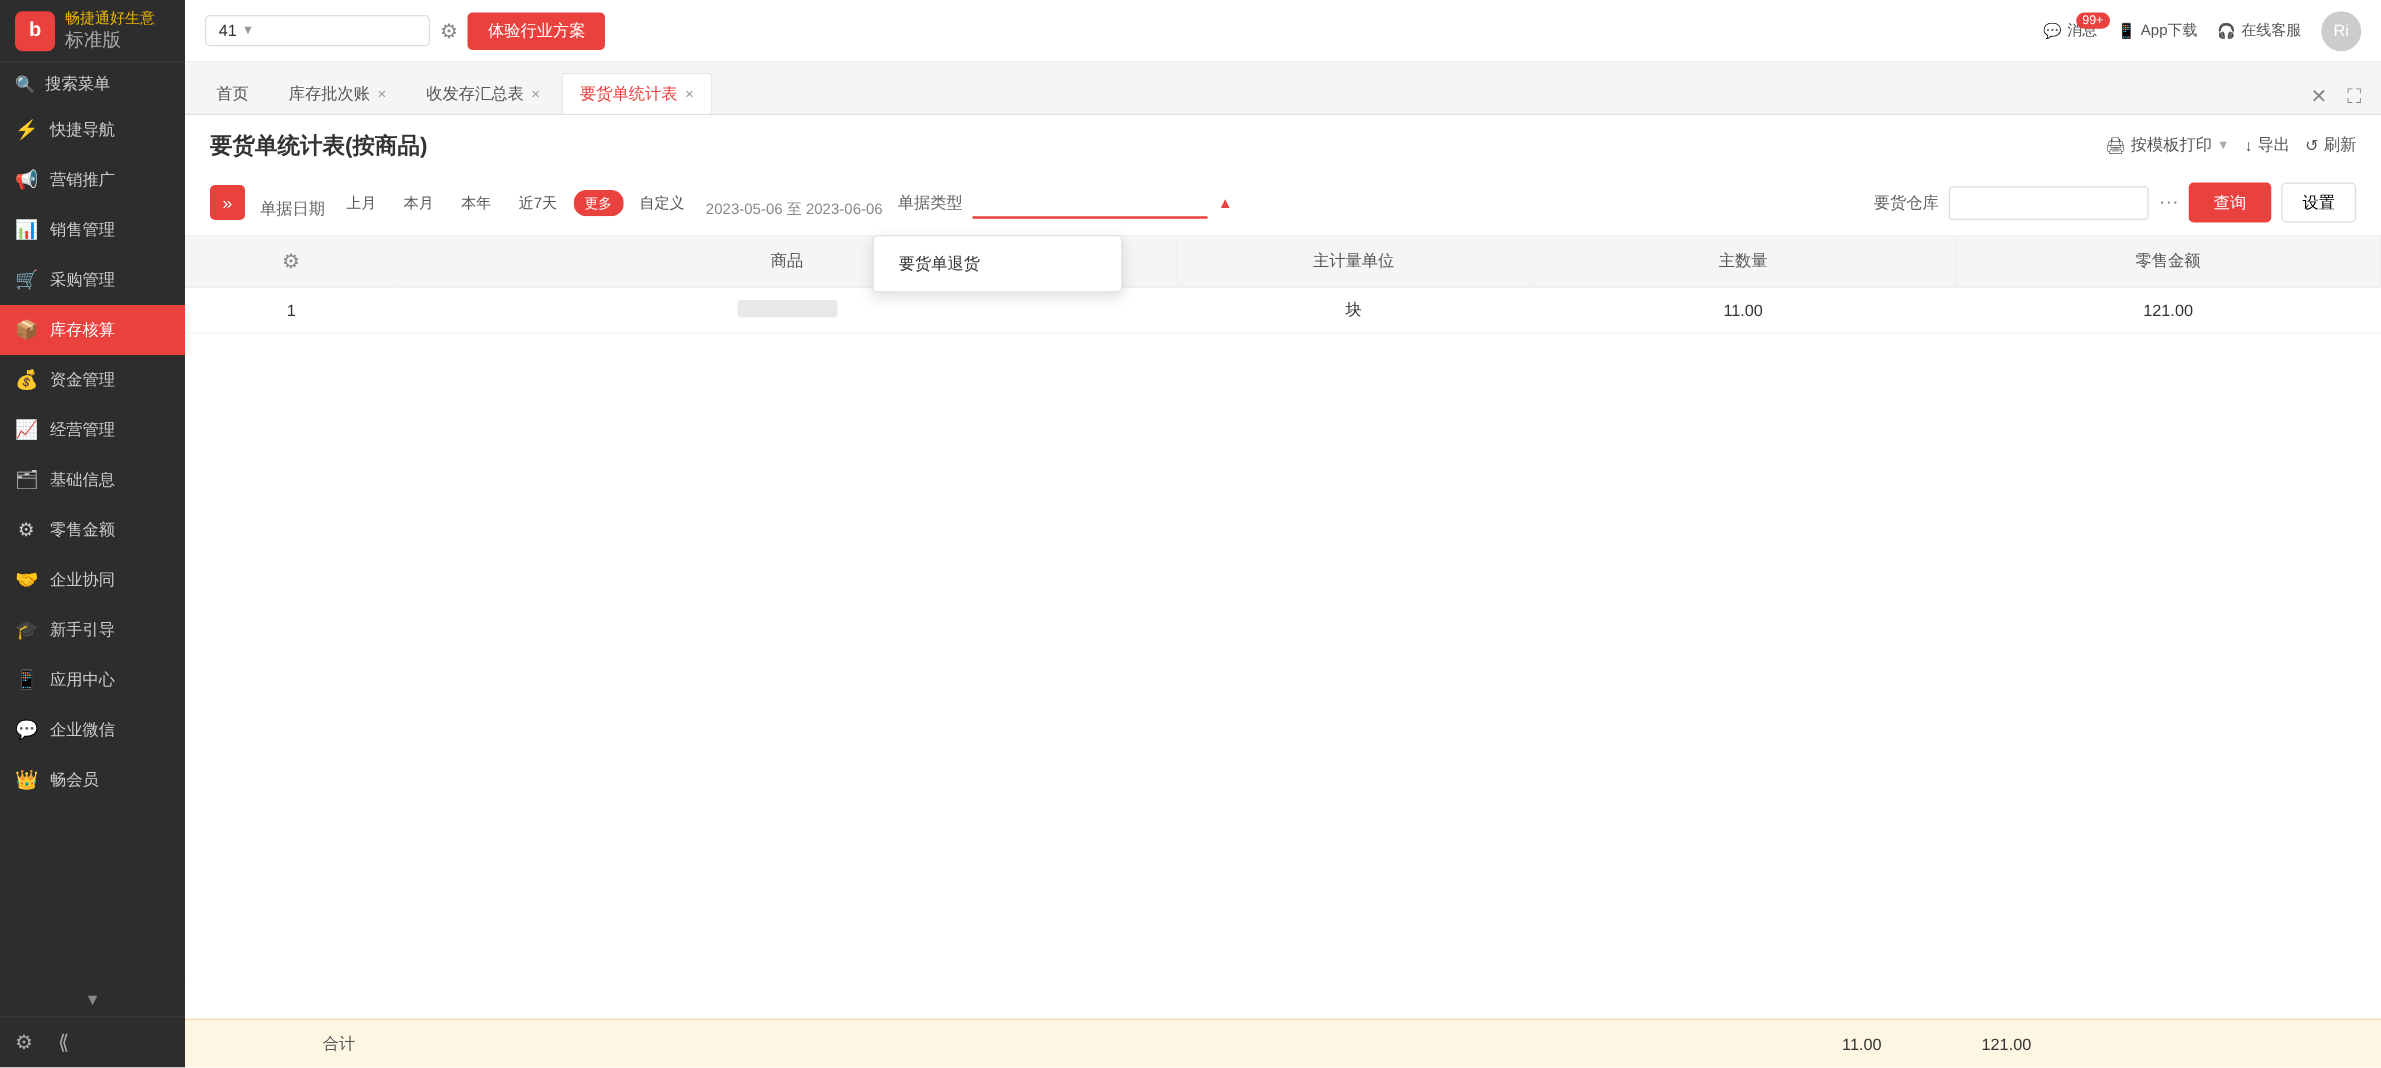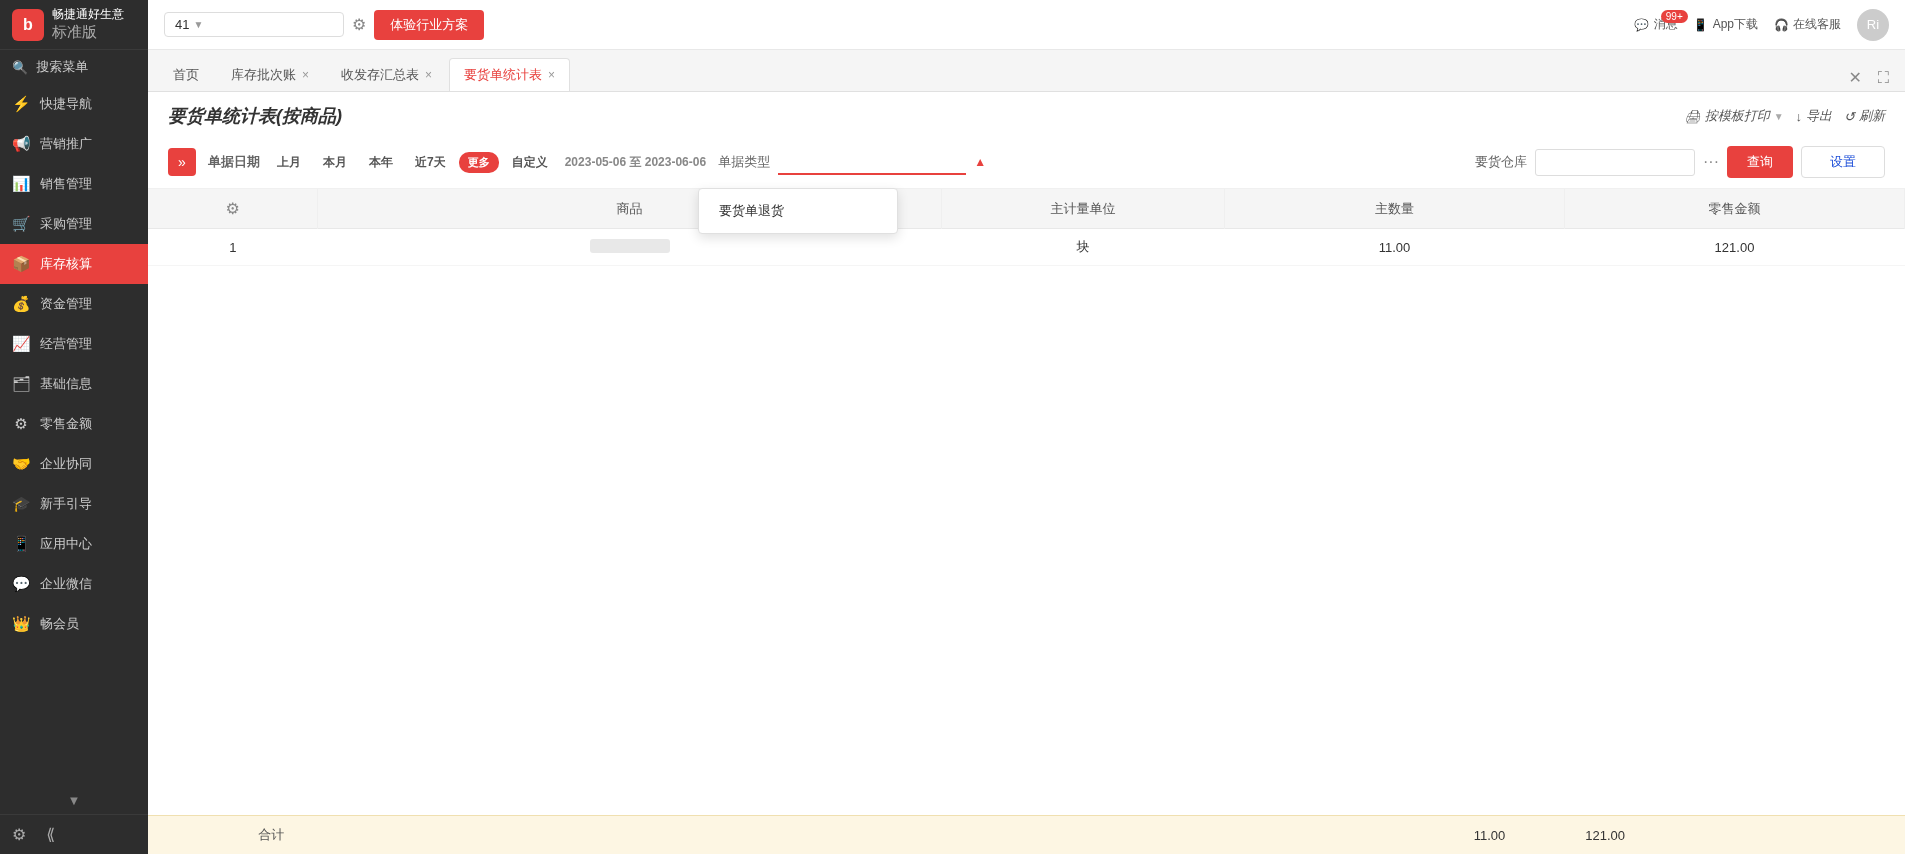--- a/index.html
+++ b/index.html
@@ -23,21 +23,21 @@
     }
     .sidebar-logo-icon {
       width: 32px;
       height: 32px;
       background: #e8413e;
       border-radius: 6px;
       display: flex; align-items: center; justify-content: center;
       color: white; font-size: 16px; font-weight: bold; margin-right: 8px;
       flex-shrink: 0;
     }
-    .sidebar-logo-text { color: #ffffff; font-size: 12px; line-height: 1.3; }
+    .sidebar-logo-text { color: #eab308; font-size: 12px; line-height: 1.3; }
     .sidebar-logo-sub { color: #aaa; font-size: 15px; }
 
     .sidebar-search {
       display: flex; align-items: center;
       padding: 8px 12px;
       color: #ccc;
       cursor: pointer;
       font-size: 13px;
       gap: 8px;
     }
@@ -174,21 +174,20 @@
       display: flex;
       flex-direction: column;
       background: #fff;
     }
 
     
     .page-header {
       display: flex; align-items: center; justify-content: space-between;
       padding: 12px 20px 8px;
       flex-shrink: 0;
-      font-style: italic;
     }
     .page-title {
       font-size: 18px; font-weight: bold; color: #333;
     }
     .page-actions {
       display: flex; align-items: center; gap: 12px;
     }
     .page-action-btn {
       display: flex; align-items: center; gap: 4px;
       color: #555; cursor: pointer; font-size: 13px;
@@ -208,21 +207,21 @@
     }
     .filter-expand-btn {
       width: 28px; height: 28px;
       background: #e8413e; color: #fff;
       border-radius: 4px;
       display: flex; align-items: center; justify-content: center;
       cursor: pointer; font-size: 14px;
       flex-shrink: 0;
     }
     .filter-group {
-      display: flex; align-items: center; gap: 8px; font-weight: bold;
+      display: flex; align-items: flex-end; gap: 8px;
     }
     .filter-label { color: #666; font-size: 13px; white-space: nowrap; }
     .date-quick-btns {
       display: flex; align-items: center; gap: 4px;
     }
     .date-quick-btn {
       padding: 4px 8px; border-radius: 3px;
       cursor: pointer; font-size: 12px; color: #555;
       border: 1px solid transparent;
     }
@@ -250,23 +249,23 @@
       font-size: 13px; border-radius: 3px; outline: none;
       width: 160px; color: #333;
     }
     .filter-more-btn { color: #888; cursor: pointer; font-size: 16px; }
     .query-btn {
       background: #e8413e; color: #fff;
       border: none; border-radius: 4px;
       padding: 7px 20px; cursor: pointer; font-size: 13px;
     }
     .settings-btn {
-      background: #fff; color: #1d4ed8;
+      background: #fff; color: #000000;
       border: 1px solid #ddd; border-radius: 4px;
-      padding: 6px 28px; cursor: pointer; font-size: 13px;
+      padding: 6px 16px; cursor: pointer; font-size: 13px;
     }
 
     
     .dropdown-menu {
       position: absolute;
       top: 100%;
       left: 550px;
       background: #fff;
       border: 1px solid #e0e0e0;
       border-radius: 4px;

